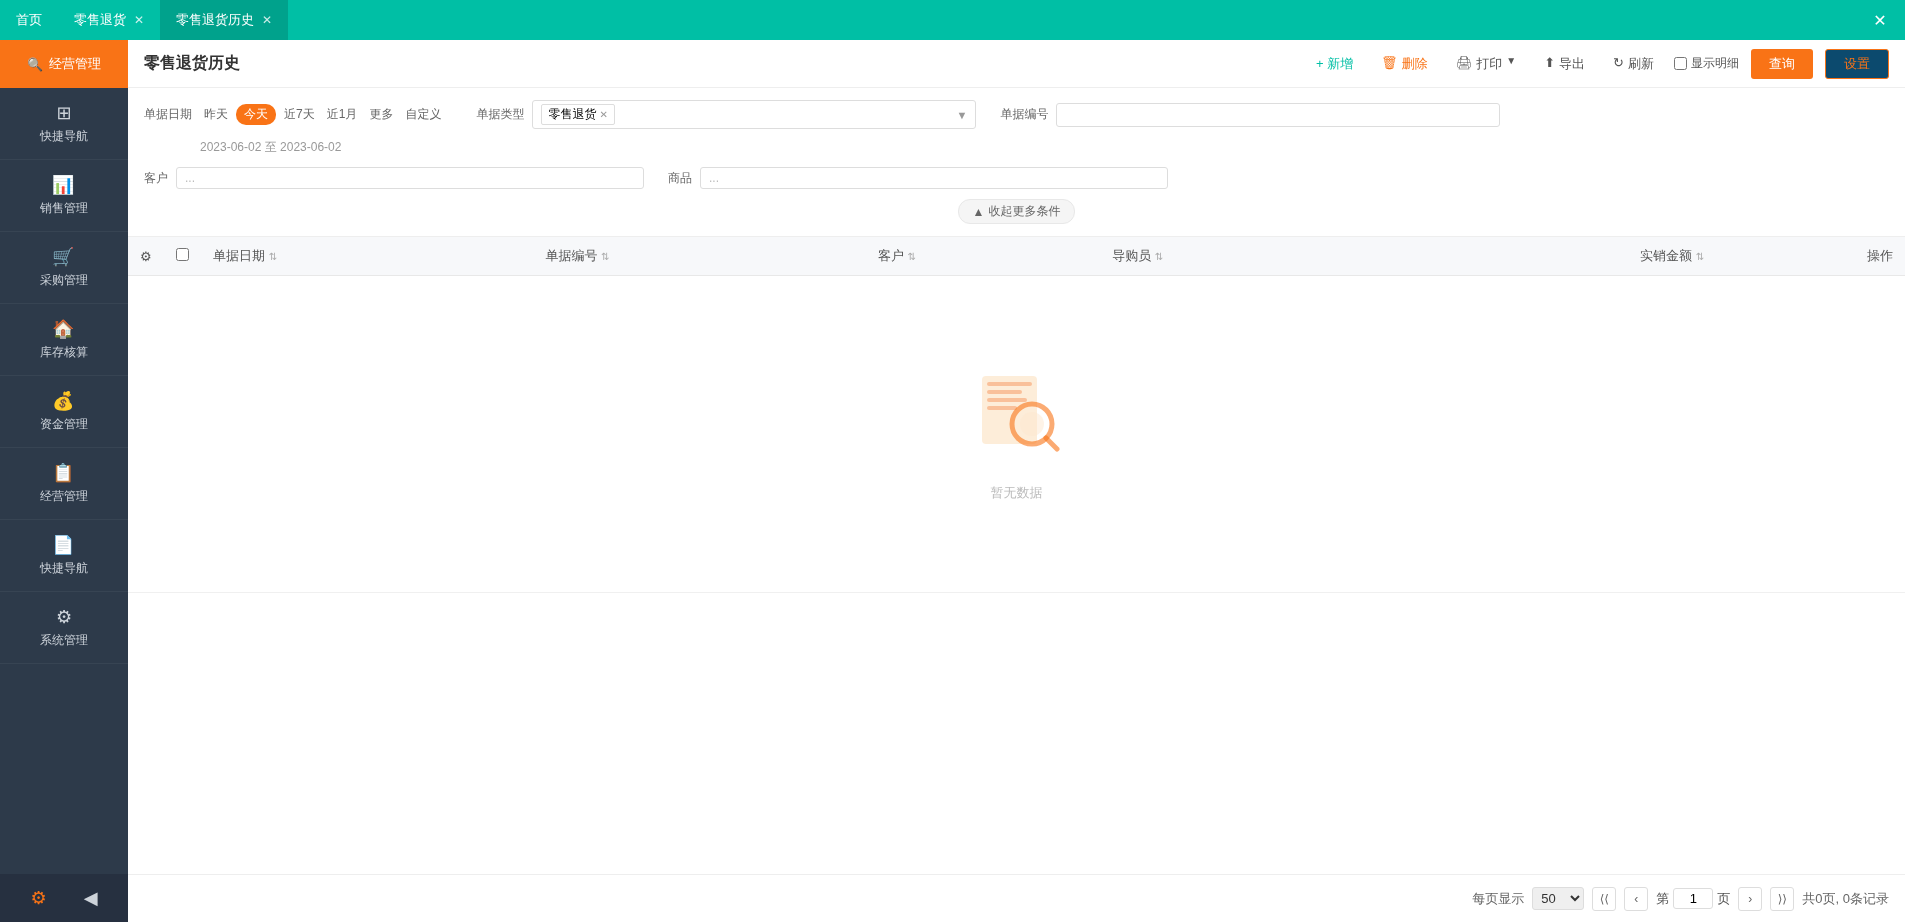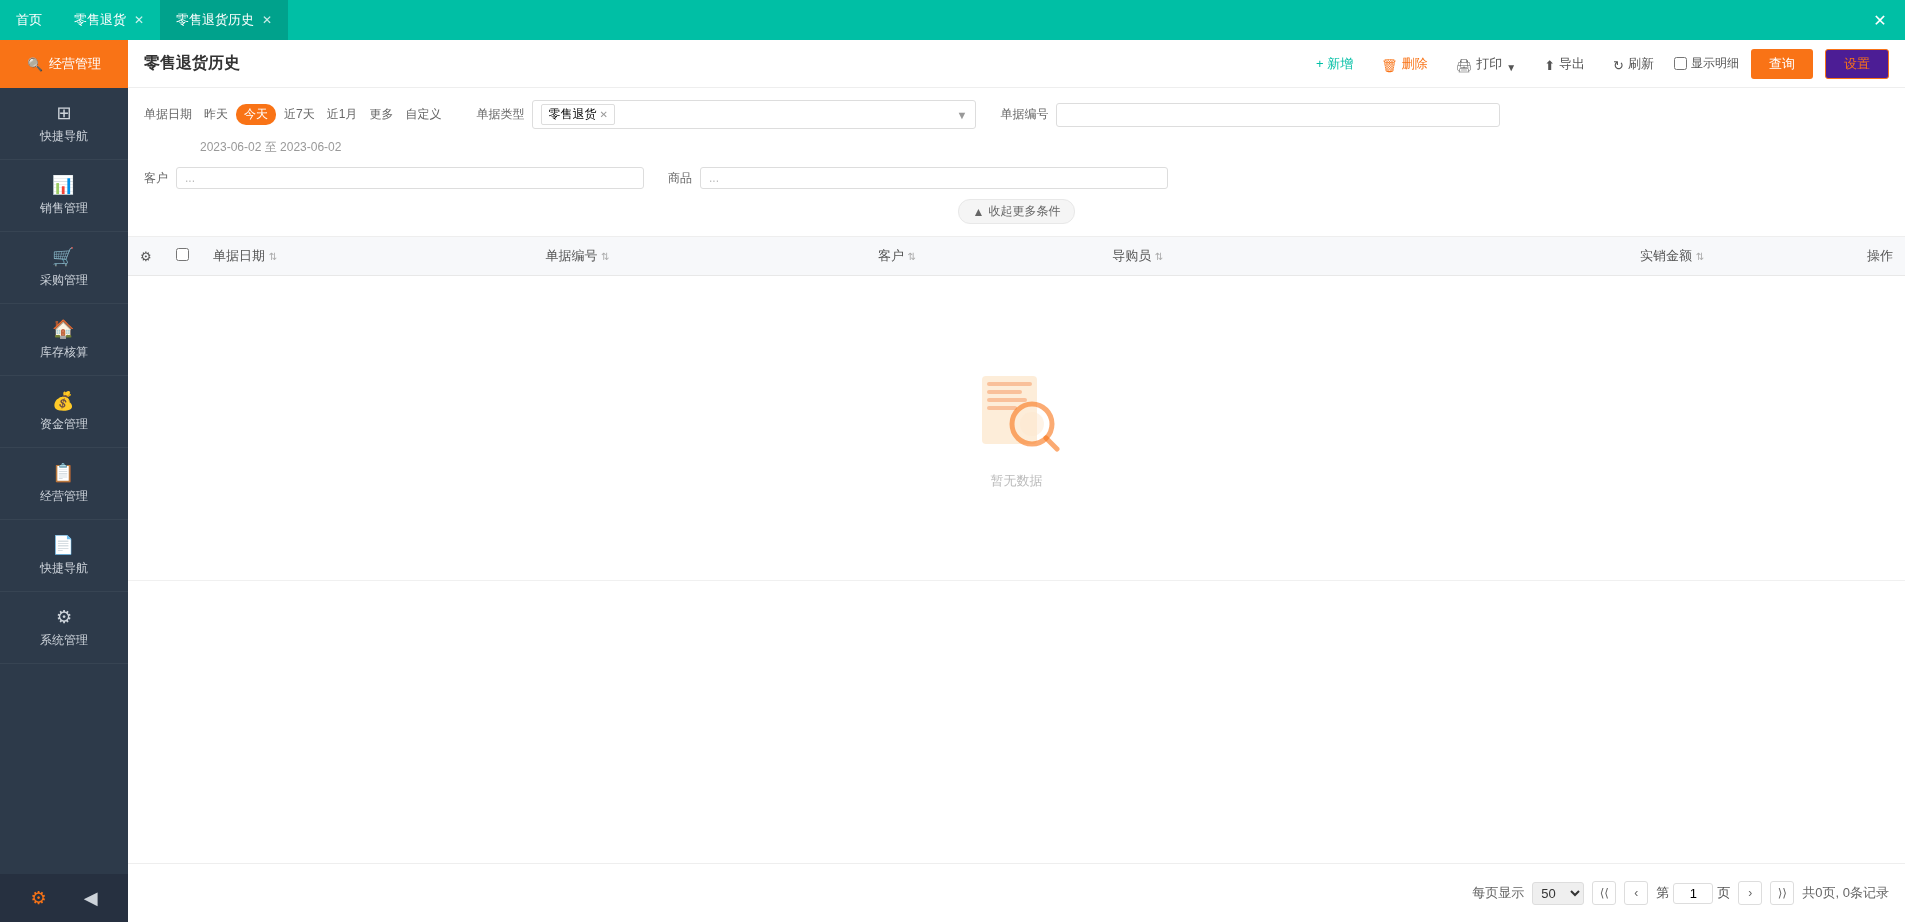--- a/index.html
+++ b/index.html
@@ -139,41 +139,41 @@
       font-weight: 600;
       color: #333;
     }
     .toolbar {
       display: flex;
       align-items: center;
       gap: 12px;
     }
     .toolbar-btn {
       display: flex;
-      align-items: flex-end;
+      align-items: flex-start;
       gap: 4px;
       font-size: 13px;
       color: #555;
       cursor: pointer;
       padding: 4px 8px;
       border-radius: 3px;
     }
     .toolbar-btn.new-btn { color: #00bfa5; }
     .toolbar-btn.delete-btn { color: #f97316; }
     .btn-query {
       background: #f97316;
       color: #fff;
       border: none;
       padding: 6px 18px;
       border-radius: 3px;
       font-size: 13px;
       cursor: pointer;
     }
     .btn-setting {
-      background: #4c1d95;
+      background: #0c4a6e;
       color: #f97316;
       border: 1px solid #f97316;
       padding: 5px 18px;
       border-radius: 3px;
       font-size: 13px;
       cursor: pointer;
     }
     .show-detail-label {
       display: flex;
       align-items: center;
@@ -326,31 +326,31 @@
 
     
     .empty-state {
       display: flex;
       flex-direction: column;
       align-items: center;
       justify-content: center;
       padding: 80px 0;
       color: #bbb;
       font-size: 13px;
-      gap: 16px;
+      gap: 28px;
     }
     .empty-icon {
       width: 100px;
       height: 90px;
       position: relative;
     }
 
     
     .pagination-bar {
-      height: 59px;
+      height: 48px;
       display: flex;
       align-items: center;
       justify-content: flex-end;
       padding: 0 16px;
       gap: 8px;
       border-top: 1px solid #eee;
       background: #fff;
       flex-shrink: 0;
       font-size: 13px;
       color: #555;

